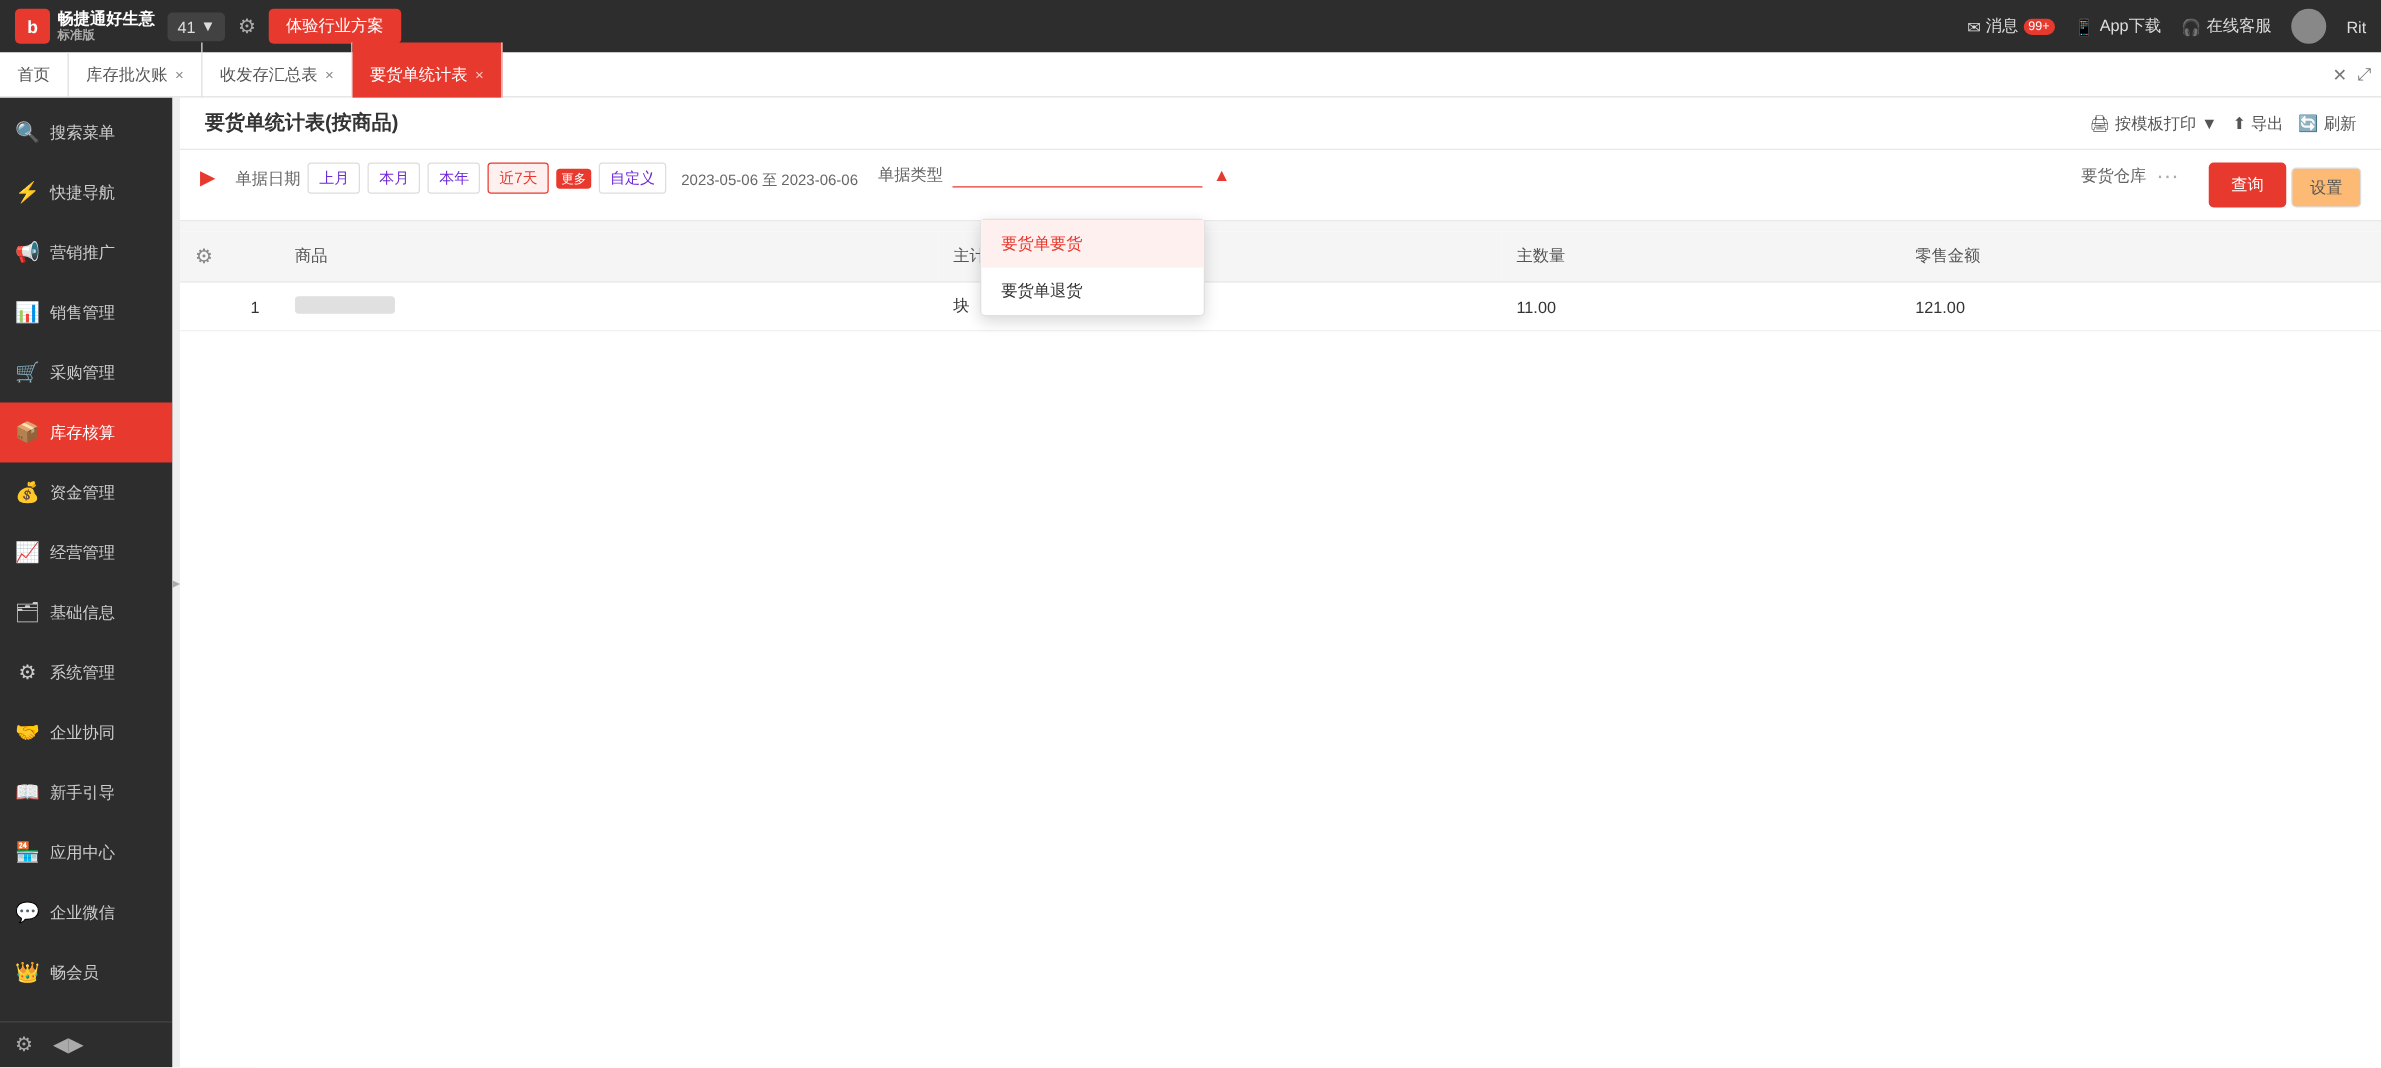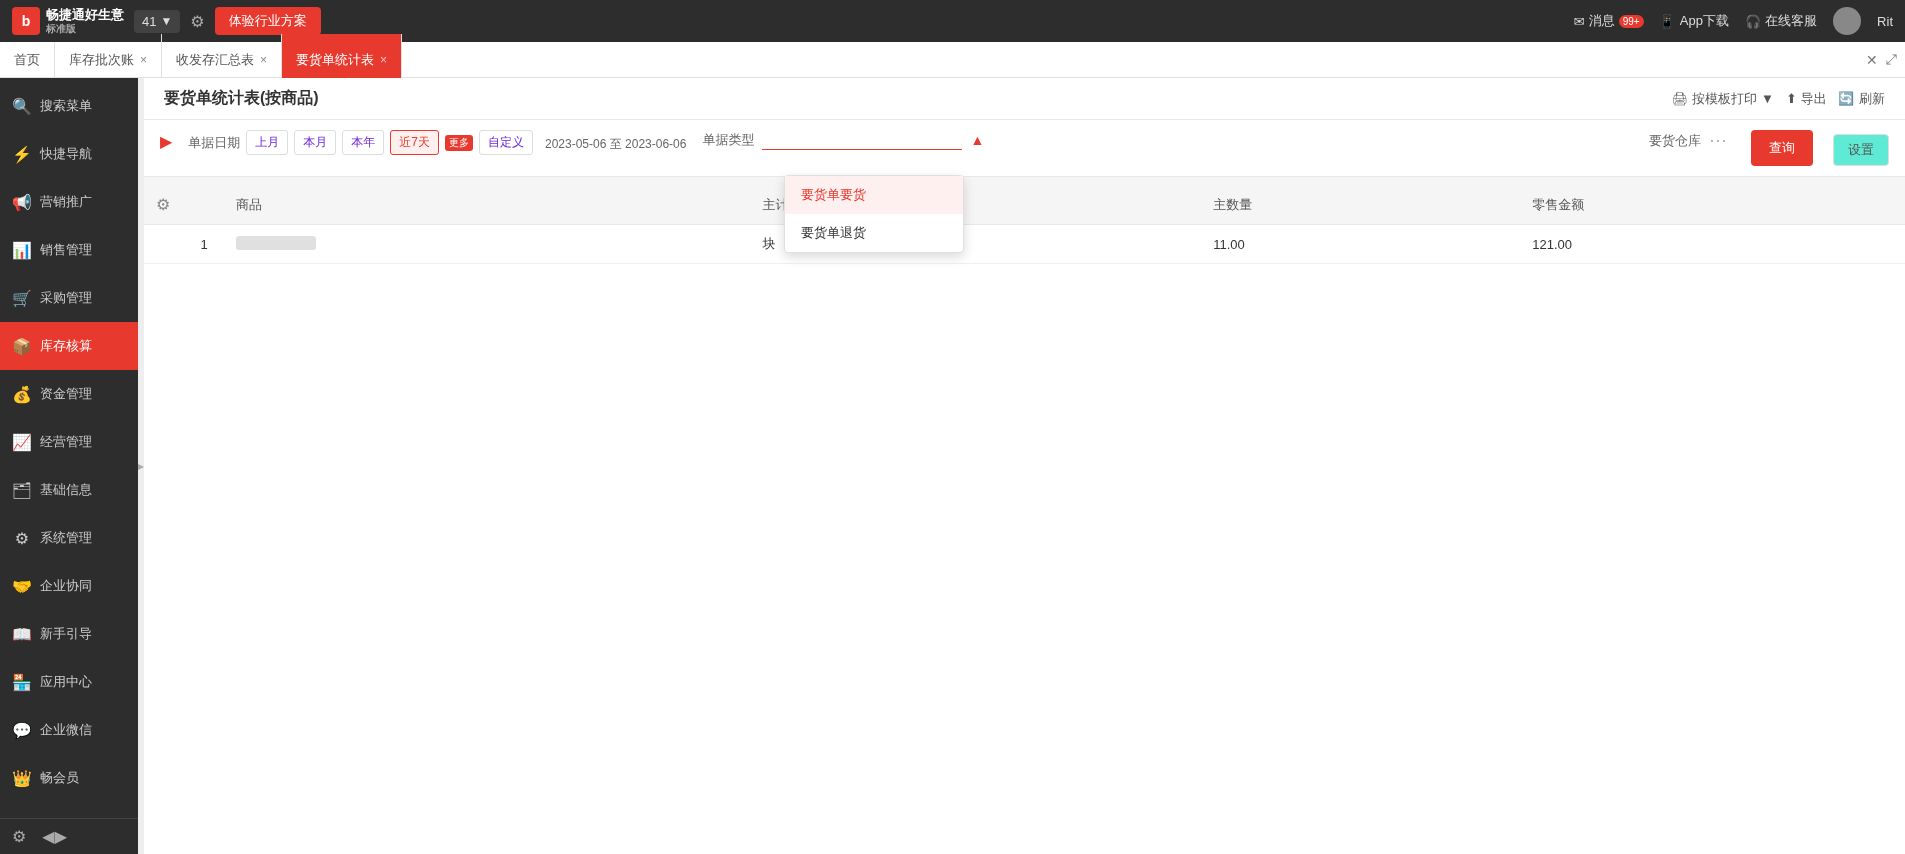--- a/index.html
+++ b/index.html
@@ -128,21 +128,21 @@
 
     .filter-type-group { display: flex; align-items: center; gap: 8px; }
     .filter-type-label { color: #666; font-size: 13px; white-space: nowrap; }
     .filter-type-input { border: none; border-bottom: 1px solid #e8392e; outline: none; min-width: 200px; padding: 2px 4px; font-size: 13px; color: #333; }
 
     .filter-warehouse { display: flex; align-items: center; gap: 8px; margin-left: auto; }
     .filter-warehouse-label { color: #666; font-size: 13px; }
     .filter-more-btn { color: #aaa; cursor: pointer; font-size: 18px; }
 
     .query-btn { background: #e8392e; color: #fff; border: none; padding: 6px 18px; border-radius: 4px; cursor: pointer; font-size: 13px; }
-    .settings-btn { background: #5eead4; color: #555; border: 1px solid #ddd; padding: 6px 14px; border-radius: 4px; cursor: pointer; font-size: 13px; margin-top: 4px; margin-left: 16px; }
+    .settings-btn { background: #fdba74; color: #555; border: 1px solid #ddd; padding: 6px 14px; border-radius: 4px; cursor: pointer; font-size: 13px; margin-top: 4px; }
 
     
     .dropdown-overlay {
       position: absolute;
       top: 55px;
       left: 640px;
       background: #fff;
       border: 1px solid #e0e0e0;
       border-radius: 4px;
       box-shadow: 0 4px 12px rgba(0,0,0,0.15);

